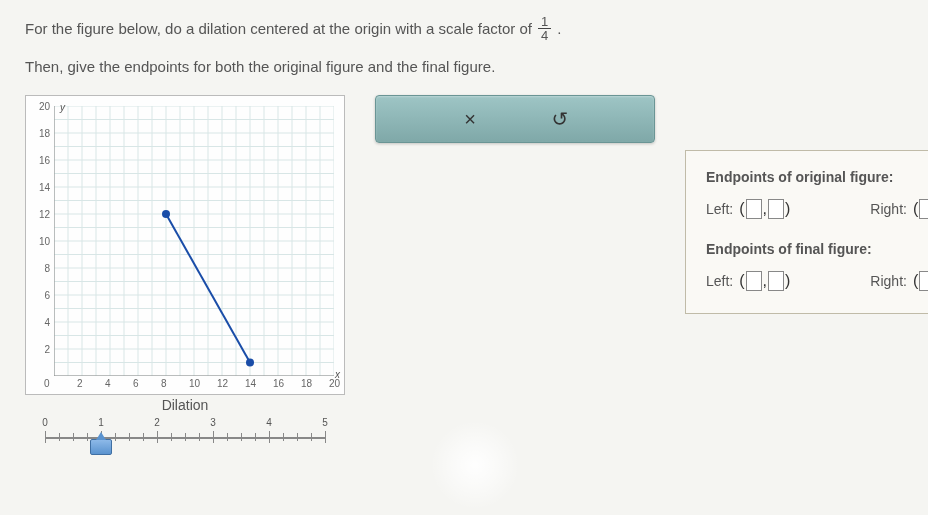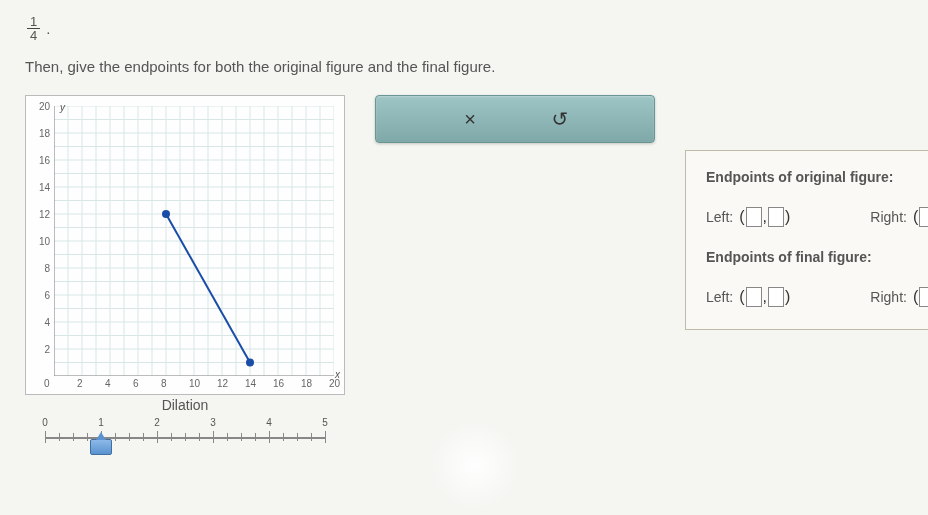--- a/index.html
+++ b/index.html
@@ -178,21 +178,20 @@
       display: flex;
       gap: 80px;
       margin-bottom: 22px;
     }
     .ans-item {
       display: flex;
       align-items: center;
       gap: 6px;
       font-size: 14px;
       color: #555;
-      margin-top: 8px;
     }
     .coord-pair {
       display: inline-flex;
       align-items: center;
       font-size: 16px;
       color: #333;
     }
     .coord-box {
       display: inline-block;
       width: 16px;
@@ -208,20 +207,21 @@
       width: 90px;
       height: 90px;
       background: radial-gradient(circle, rgba(255,255,255,0.95) 0%, rgba(255,255,255,0.5) 35%, transparent 70%);
       pointer-events: none;
     }
   </style>
 </head>
 <body>
 
 <div class="prompt">
+  <span>For the figure below, do a dilation centered at the origin with a scale factor of</span>
   <span class="fraction">
     <span class="num">1</span>
     <span class="den">4</span>
   </span>
   <span>.</span>
 </div>
 
 <div class="subprompt">Then, give the endpoints for both the original figure and the final figure.</div>
 
 <div class="content-row">

